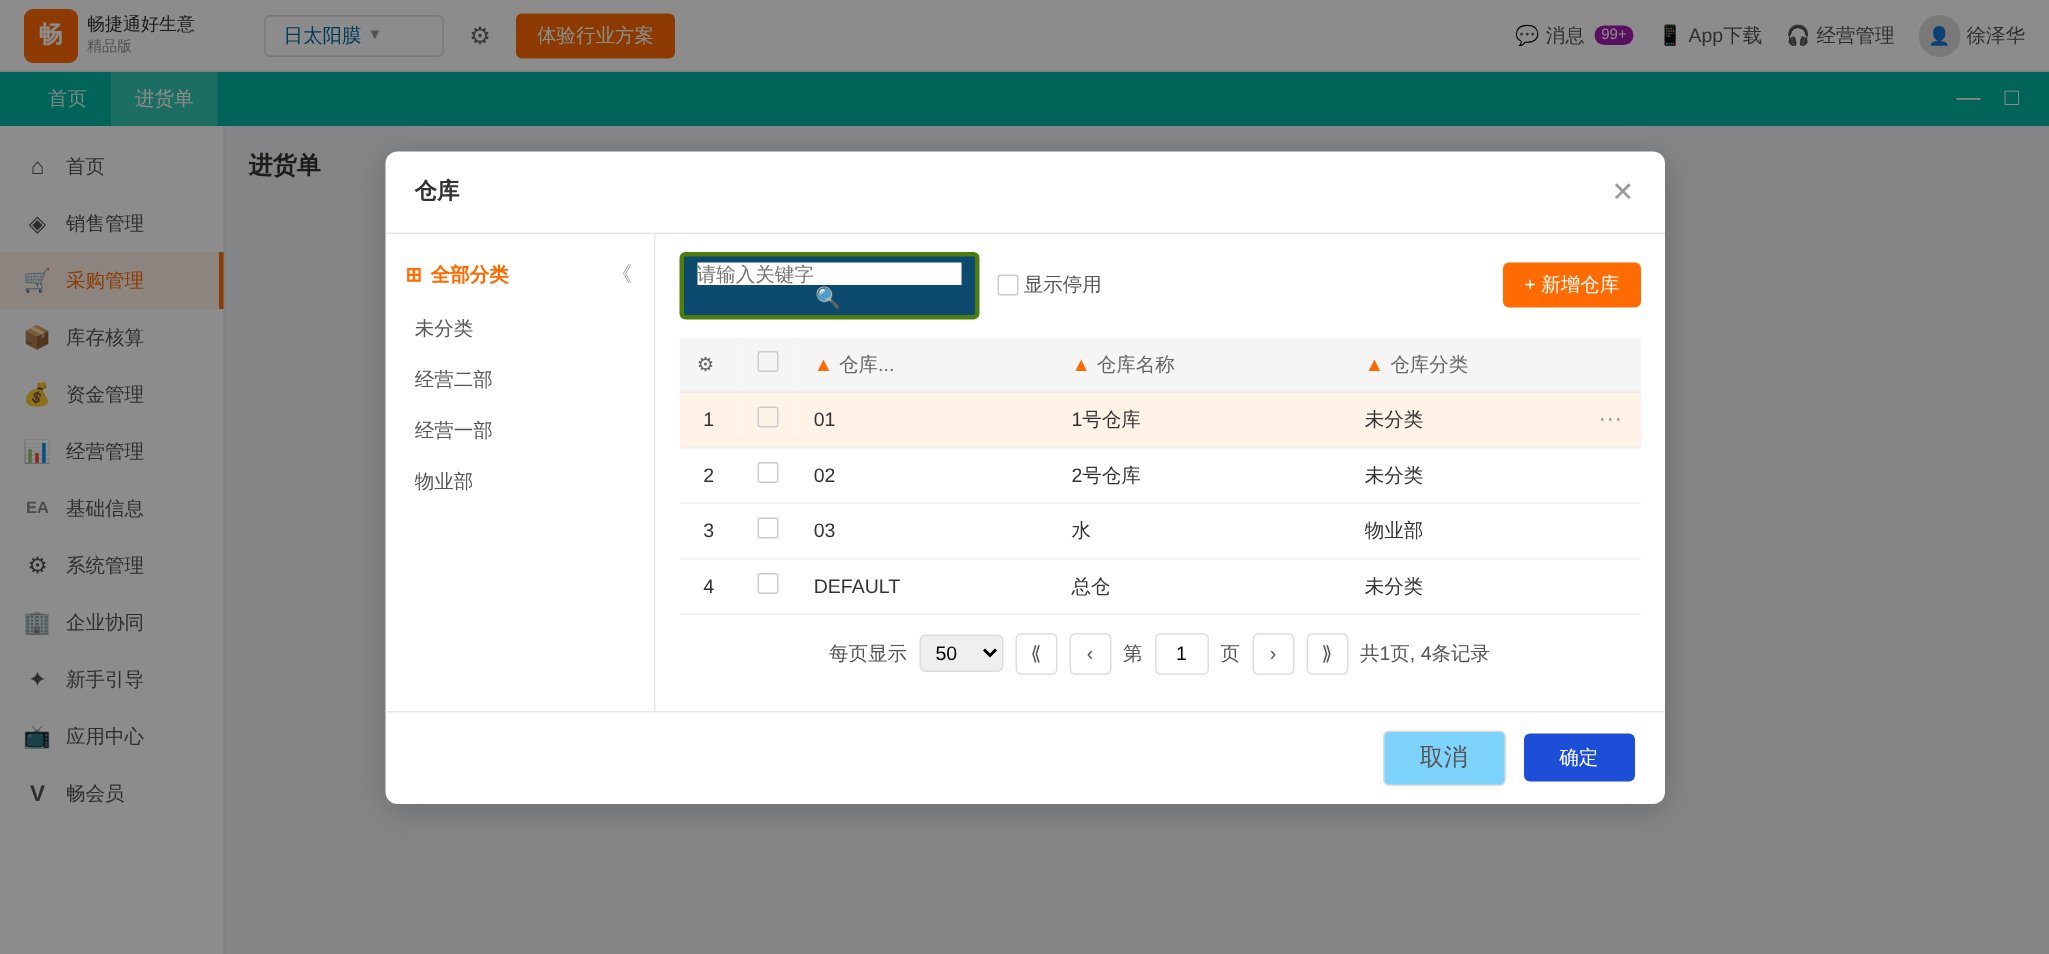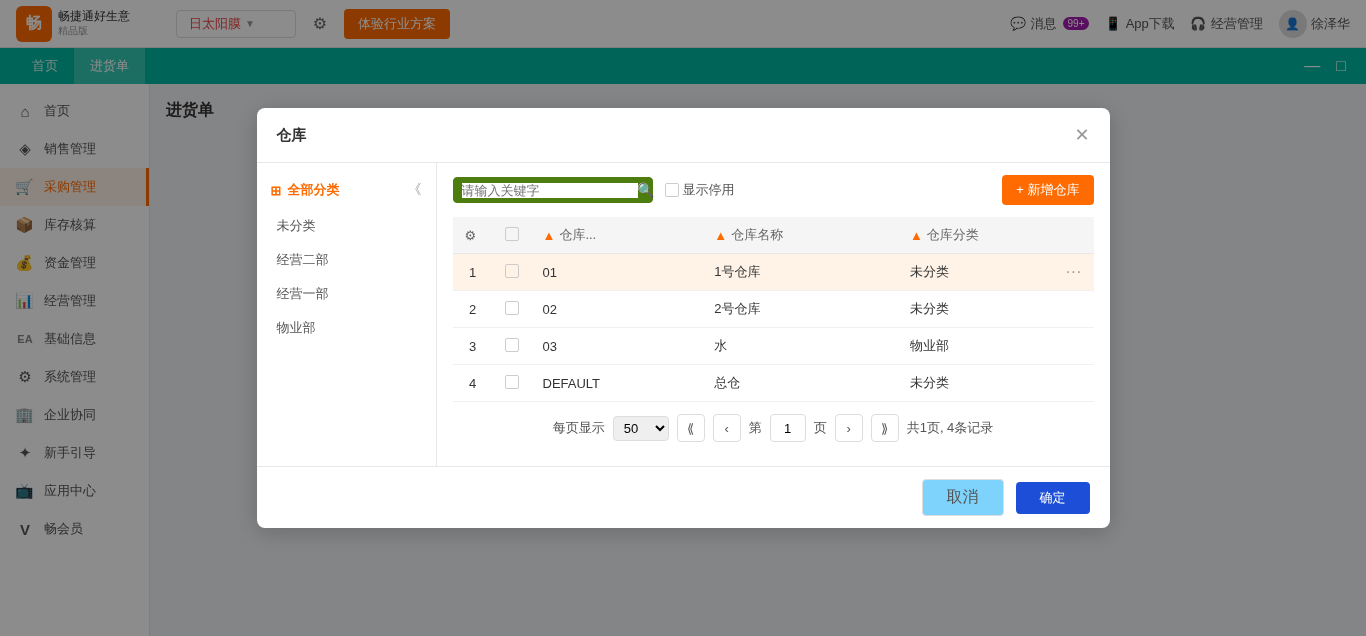--- a/index.html
+++ b/index.html
@@ -29,21 +29,21 @@
       display: flex; align-items: center; justify-content: center;
       color: white; font-weight: bold; font-size: 16px;
     }
     .logo-text { font-size: 12px; color: #333; line-height: 1.3; }
     .logo-sub { font-size: 10px; color: #999; }
     .store-selector {
       display: flex; align-items: center; gap: 4px;
       padding: 4px 12px; border: 1px solid #ddd; border-radius: 4px;
       cursor: pointer; margin-left: 20px; min-width: 120px;
     }
-    .store-name { font-size: 13px; color: #ef4444; }
+    .store-name { font-size: 13px; color: #0369a1; }
     .gear-btn {
       width: 32px; height: 32px; display: flex; align-items: center; justify-content: center;
       cursor: pointer; color: #666; font-size: 16px; margin-left: 8px;
     }
     .trial-btn {
       background: #ff6b00; color: white; border: none; border-radius: 4px;
       padding: 6px 14px; cursor: pointer; font-size: 13px; margin-left: 8px;
     }
     .top-right {
       margin-left: auto; display: flex; align-items: center; gap: 16px;
@@ -169,22 +169,22 @@
       flex: 1;
       display: flex;
       flex-direction: column;
       padding: 12px 16px;
     }
     .table-toolbar {
       display: flex; align-items: center; gap: 12px; margin-bottom: 12px;
     }
     .search-input-wrap {
       display: flex; align-items: center;
-      border: 1px solid #4d7c0f; border-radius: 4px;
-      padding: 4px 8px; background: #4d7c0f; width: 200px;
+      border: 3px solid #4d7c0f; border-radius: 4px;
+      padding: 4px 8px; background: #0c4a6e; width: 200px; flex-direction: column;
     }
     .search-input {
       border: none; outline: none; font-size: 13px; flex: 1;
       color: #999;
     }
     .search-icon { color: #ccc; font-size: 14px; }
     .show-disabled {
       display: flex; align-items: center; gap: 4px; color: #555; font-size: 13px;
     }
     .checkbox-custom {

